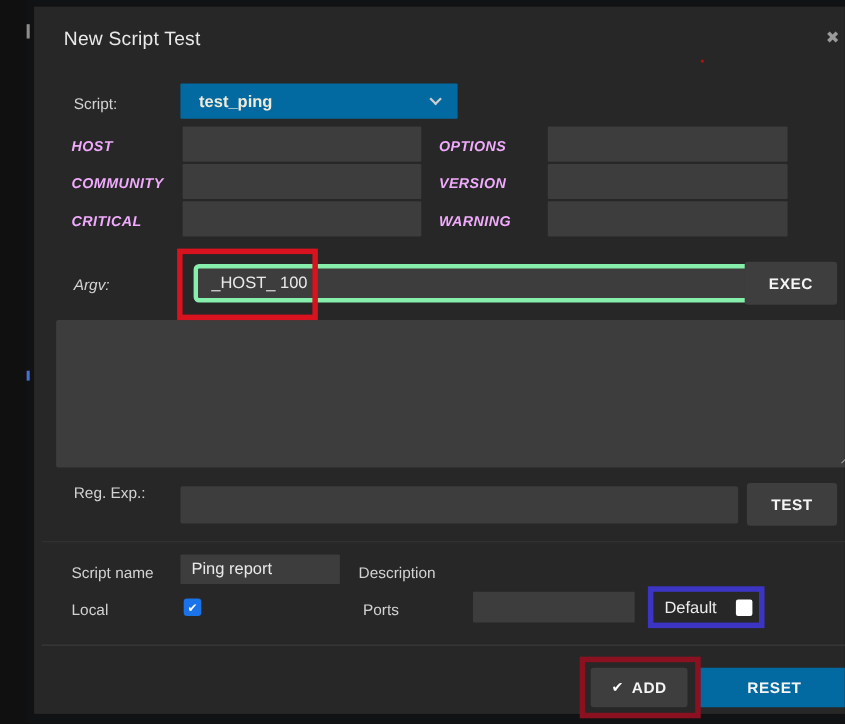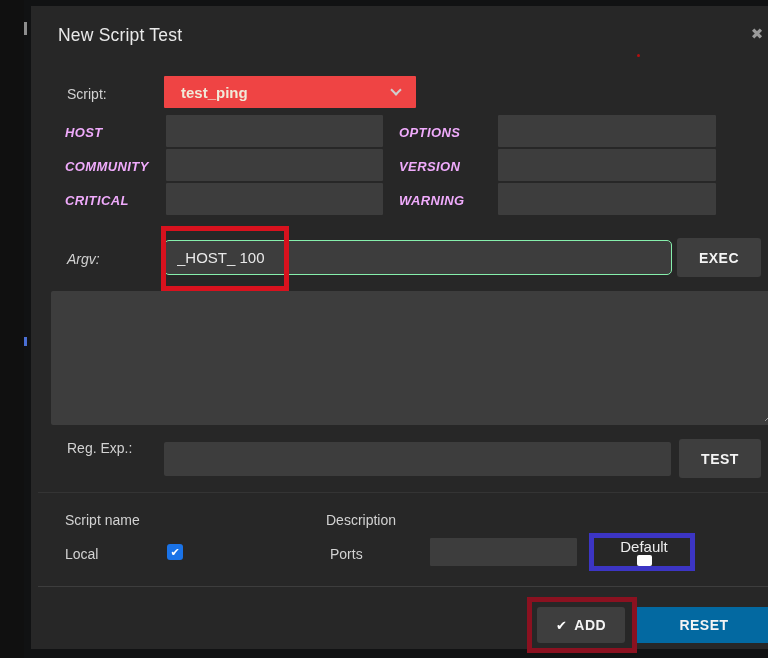--- a/index.html
+++ b/index.html
@@ -19,37 +19,37 @@
   .red-dot { left:606px; top:48px; width:3px; height:3px; background:#b40f0f; border-radius:50%; }
 
   
   .lbl { font-size:14px; color:#d2d2d2; }
   .lbl-caps { font-size:13px; font-weight:700; color:#f0abfc; letter-spacing:.4px;font-style:italic; }
   .tbox { background:#3d3d3d; border:none; border-radius:1px; color:#e9e9e9; font-size:15px;
           padding:0 10px; font-family:inherit; outline:none; }
 
   
   .script-label { left:36px; top:80px; }
-  .select { left:133px; top:70px; width:252px; height:32px; background:#ef4444; border-radius:1px;
+  .select { left:133px; top:70px; width:252px; height:32px; background:#0369a1; border-radius:1px;
             display:flex; align-items:center; cursor:pointer; }
   .select-text { padding-left:17px; font-size:15px; font-weight:600; color:#f0ead9; }
   .chevron { position:absolute; right:16px; top:10px; width:8px; height:8px;
              border-right:2px solid #cfcfcf; border-bottom:2px solid #cfcfcf;
              transform:rotate(45deg); }
 
   
   .pl0 { left:34px;  top:119px; } .pl1 { left:34px;  top:153px; } .pl2 { left:34px;  top:187px; }
   .pr0 { left:368px; top:119px; } .pr1 { left:368px; top:153px; } .pr2 { left:368px; top:187px; }
   .pi-l { left:135px; width:217px; height:32px; }
   .pi-r { left:467px; width:218px; height:32px; }
   .py0 { top:109px; } .py1 { top:143px; } .py2 { top:177px; }
 
   
   .argv-label { left:36px; top:245px;font-style:italic; }
-  .argv-input { left:133px; top:234px; width:508px; height:35px; border:1px solid #86efac;
+  .argv-input { left:145px; top:234px; width:508px; height:35px; border:4px solid #86efac;
                 border-radius:5px; padding-left:12px; }
   .btn { background:#3e3e3e; border:none; border-radius:3px; color:#f4f4f4; font-weight:700;
          font-size:14px; letter-spacing:.5px; font-family:inherit; cursor:pointer;
          display:flex; align-items:center; justify-content:center;text-align:center; }
   .exec-btn { left:646px; top:232px; width:84px; height:39px; }
 
   
   .ann { pointer-events:none; z-index:40; background:transparent; }
   .ann-red    { left:130px; top:220px; width:128px; height:65px; border:5px solid var(--annotation-red,#d8121e); }
   .ann-blue   { left:558px; top:527px; width:106px; height:38px; border:5px solid var(--annotation-blue,#3c35c4); }
@@ -76,21 +76,21 @@
   .desc-label  { left:295px; top:506px; }
   .desc-input  { left:395px; top:498px; width:324px; height:27px; }
   .local-label { left:34px; top:540px; }
   .checkbox { width:16px; height:16px; border-radius:3px; display:flex; align-items:center;
               justify-content:center; cursor:pointer; }
   .cb-local { left:136px; top:538px; background:var(--checkbox-blue,#1a73e8); color:#fff;
               font-size:11px; font-weight:700; }
   .ports-label { left:299px; top:540px; }
   .ports-input { left:399px; top:532px; width:147px; height:28px; }
   .default-group { left:563px; top:532px; width:96px; height:28px; display:flex;
-                   align-items:center; justify-content:space-between; padding:0 6px 0 10px;flex-direction:column; }
+                   align-items:center; justify-content:space-between; padding:0 6px 0 10px; }
   .default-label { font-size:15px; color:#ececec; }
   .cb-default { background:#ffffff; border-radius:2px; width:15px; height:15px; }
 
   
   .add-btn { left:506px; top:601px; width:88px; height:36px; }
   .add-check { font-size:13px; margin-right:7px; color:#fff; }
   .reset-btn { left:603px; top:601px; width:140px; height:36px; background:#0369a1; }
 
   
   .sliver-gray { left:0; top:22px; width:3px; height:13px; background:#8d8d8d; }
@@ -141,20 +141,21 @@
       </svg>
     </div>
 
     <div class="lbl regexp-label abs">Reg. Exp.:</div>
     <input class="tbox regexp-input abs" value="" style="">
     <button class="btn test-btn abs">TEST</button>
 
     <div class="divider div1 abs"></div>
 
     <div class="lbl sname-label abs">Script name</div>
+    <input class="tbox sname-input abs" value="Ping report" style="">
     <div class="lbl desc-label abs">Description</div>
 
     <div class="lbl local-label abs">Local</div>
     <div class="checkbox cb-local abs">
       <span>✔</span>
     </div>
     <div class="lbl ports-label abs">Ports</div>
     <input class="tbox ports-input abs" value="" style="">
 
     <div class="default-group abs">

